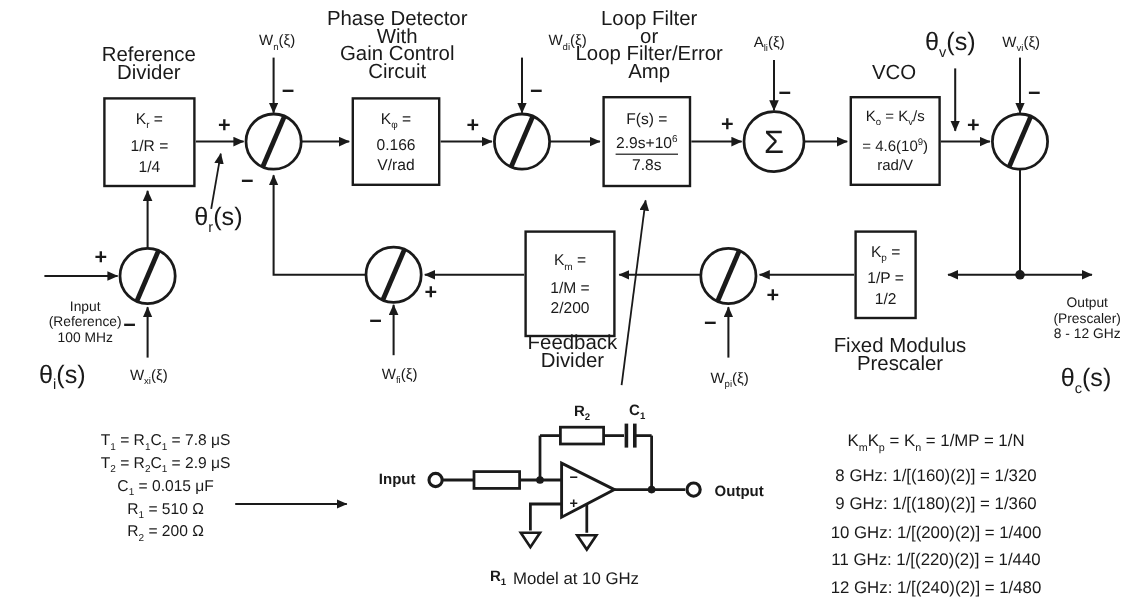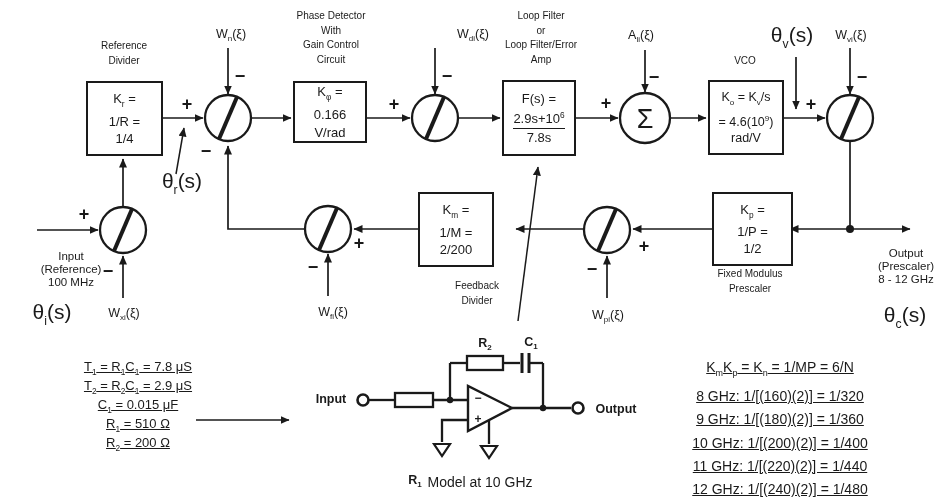--- a/index.html
+++ b/index.html
@@ -6,28 +6,28 @@
   .canvas{position:relative;width:950px;height:503px;background:#ffffff;
     font-family:"Liberation Sans",sans-serif;color:#1a1a1a;overflow:hidden;}
   svg.wires{position:absolute;left:0;top:0;}
   .box{position:absolute;border:2px solid #1a1a1a;background:#fff;
     display:flex;flex-direction:column;align-items:center;justify-content:center;
     text-align:center;font-size:13px;line-height:17px;box-sizing:border-box;}
   .box.small{font-size:12.5px;line-height:16px;}
   .box sub,.box sup,.eqs sub,.lbl sub{font-size:64%;}
   .underl{border-bottom:1.5px solid #1a1a1a;padding-bottom:1px;}
   .cap{position:absolute;transform:translateX(-50%);text-align:center;
-    font-size:10px;line-height:14.5px;white-space:nowrap;}
+    font-size:17px;line-height:14.5px;white-space:nowrap;}
   .lbl{position:absolute;transform:translate(-50%,-50%);white-space:nowrap;font-size:12.5px;}
   .theta{font-size:21px;}
   .theta sub{font-size:58%;}
   .sign{position:absolute;transform:translate(-50%,-50%);font-size:18px;font-weight:bold;line-height:1;}
   .sign.op{font-size:12px;}
   .sigma{position:absolute;transform:translate(-50%,-50%);font-size:27px;line-height:1;}
-  .eqs{position:absolute;text-align:center;text-decoration:underline;}
+  .eqs{position:absolute;text-align:center;}
   .eqs div{white-space:nowrap;}
   .eqs.left{font-size:13px;line-height:14.3px;}
   .eqs.right{font-size:14px;line-height:23.3px;}
   .oplbl{font-weight:bold;font-size:12.5px;}
   .modelcap{font-size:14px;}
 </style>
 </head>
 <body>
 
 <div class="canvas">
@@ -134,41 +134,41 @@
       <line x1="489" y1="420" x2="489" y2="444"></line>
       <polygon points="481,446 497,446 489,458" fill="#fff" stroke-width="2.2"></polygon>
     </g>
   </svg>
 
   <div class="box" style="left:86px;top:81px;width:77px;height:75px;">
     <div><span>K</span><sub>r</sub><span> =</span></div>
     <div><span>1/R =</span></div>
     <div><span>1/4</span></div>
   </div>
-  <div class="box" style="left:293px;top:81px;width:74px;height:62px;justify-content:space-between;">
+  <div class="box" style="left:293px;top:81px;width:74px;height:74px;">
     <div><span>K</span><sub>φ</sub><span> =</span></div>
     <div><span>0.166</span></div>
     <div><span>V/rad</span></div>
   </div>
   <div class="box" style="left:502px;top:80px;width:74px;height:76px;text-align:center;">
     <div><span>F(s) =</span></div>
     <div class="underl"><span>2.9s+10</span><sup>6</sup></div>
     <div><span>7.8s</span></div>
   </div>
   <div class="box small" style="left:708px;top:80px;width:76px;height:75px;">
     <div><span>K</span><sub>o</sub><span> = K</span><sub>v</sub><span>/s</span></div>
     <div><span>= 4.6(10</span><sup>9</sup><span>)</span></div>
     <div><span>rad/V</span></div>
   </div>
-  <div class="box" style="left:418px;top:192px;width:76px;height:75px;">
+  <div class="box" style="left:437px;top:192px;width:76px;height:89px;">
     <div><span>K</span><sub>m</sub><span> =</span></div>
     <div><span>1/M =</span></div>
     <div><span>2/200</span></div>
   </div>
-  <div class="box" style="left:712px;top:192px;width:81px;height:74px;">
+  <div class="box" style="left:712px;top:192px;width:52px;height:74px;">
     <div><span>K</span><sub>p</sub><span> =</span></div>
     <div><span>1/P =</span></div>
     <div><span>1/2</span></div>
   </div>
 
   <div class="cap" style="left:124px;top:39px;">
     <div>Reference</div>
     <div>Divider</div>
   </div>
   <div class="cap" style="left:331px;top:9px;">
@@ -183,21 +183,21 @@
     <div>Loop Filter/Error</div>
     <div>Amp</div>
   </div>
   <div class="cap" style="left:745px;top:54px;">
     <div>VCO</div>
   </div>
   <div class="cap" style="left:477px;top:279px;">
     <div>Feedback</div>
     <div>Divider</div>
   </div>
-  <div class="cap" style="left:750px;top:267px;">
+  <div class="cap" style="left:750px;top:281px;">
     <div>Fixed Modulus</div>
     <div>Prescaler</div>
   </div>
 
   <div class="cap" style="left:71px;top:250px;font-size:11.5px;line-height:13px;">
     <div>Input</div>
     <div>(Reference)</div>
     <div>100 MHz</div>
   </div>
   <div class="cap" style="left:906px;top:247px;font-size:11.5px;line-height:13px;">
@@ -240,21 +240,21 @@
 
   <div class="eqs left" style="left:48px;top:360px;width:180px;">
     <div><span>T</span><sub>1</sub><span> = R</span><sub>1</sub><span>C</span><sub>1</sub><span> = 7.8 μS</span></div>
     <div><span>T</span><sub>2</sub><span> = R</span><sub>2</sub><span>C</span><sub>1</sub><span> = 2.9 μS</span></div>
     <div><span>C</span><sub>1</sub><span> = 0.015 μF</span></div>
     <div><span>R</span><sub>1</sub><span> = 510 Ω</span></div>
     <div><span>R</span><sub>2</sub><span> = 200 Ω</span></div>
   </div>
 
   <div class="eqs right" style="left:655px;top:356px;width:250px;">
-    <div><span>K</span><sub>m</sub><span>K</span><sub>p</sub><span> = K</span><sub>n</sub><span> = 1/MP = 6/N</span></div>
+    <div><span>K</span><sub>m</sub><span>K</span><sub>p</sub><span> = K</span><sub>n</sub><span> = 1/MP = 1/N</span></div>
     <div><span>8 GHz: 1/[(160)(2)] = 1/320</span></div>
     <div><span>9 GHz: 1/[(180)(2)] = 1/360</span></div>
     <div><span>10 GHz: 1/[(200)(2)] = 1/400</span></div>
     <div><span>11 GHz: 1/[(220)(2)] = 1/440</span></div>
     <div><span>12 GHz: 1/[(240)(2)] = 1/480</span></div>
   </div>
 
   <div class="lbl oplbl" style="left:331px;top:399px;">Input</div>
   <div class="lbl oplbl" style="left:616px;top:409px;">Output</div>
   <div class="lbl oplbl" style="left:415px;top:437px;margin-top:44px;"><span>R</span><sub>1</sub></div>

